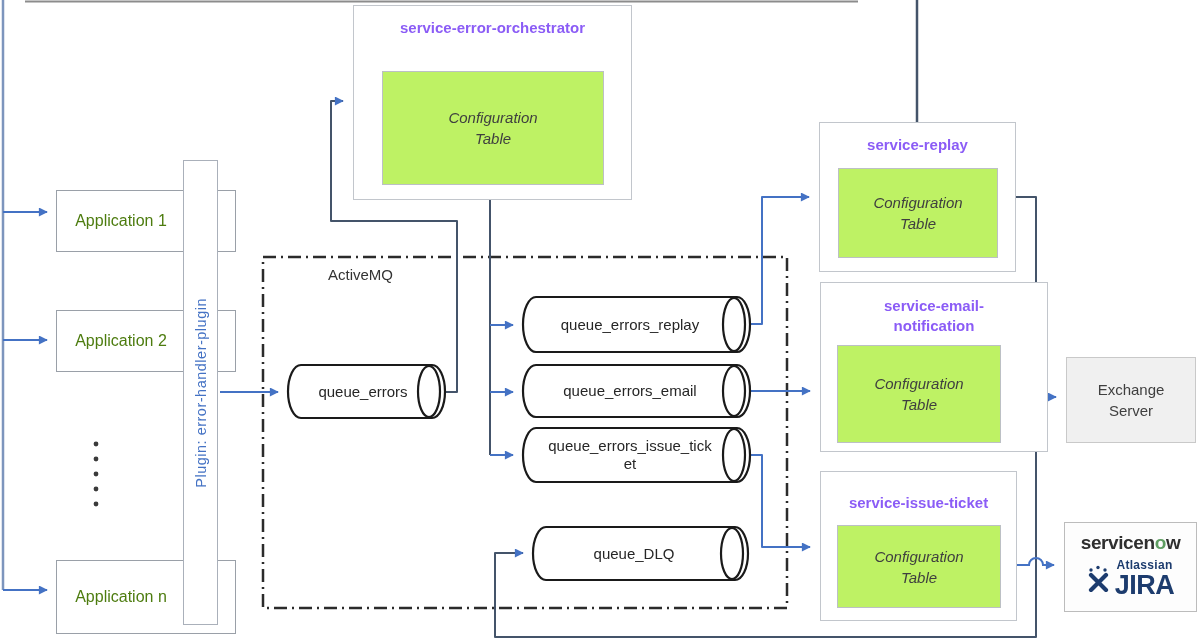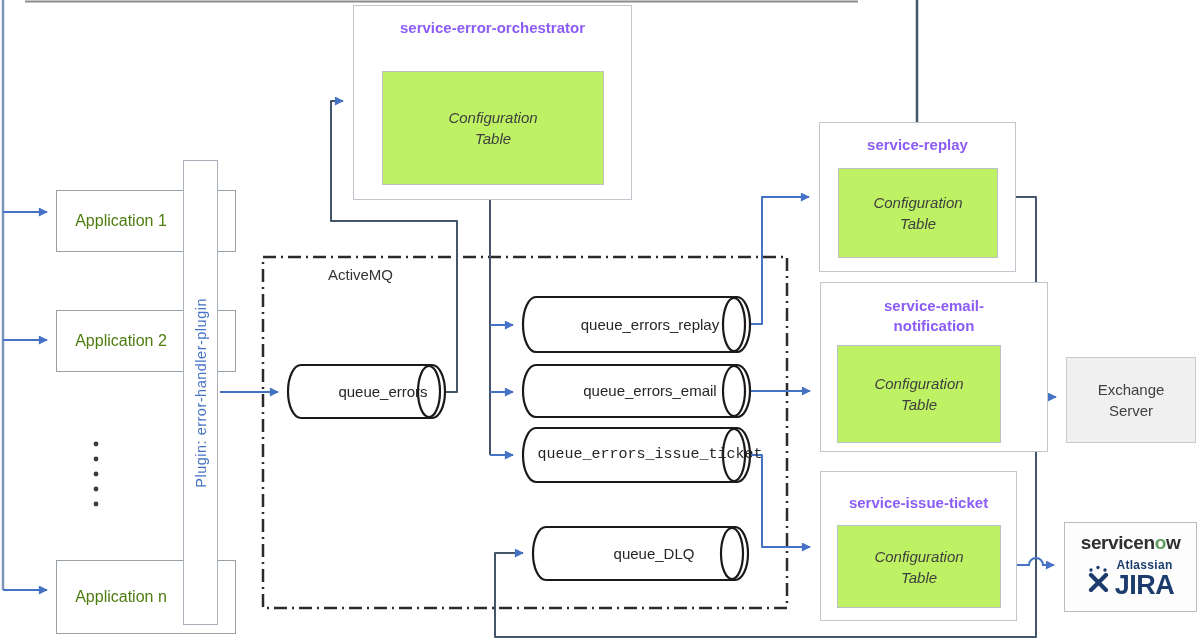--- a/index.html
+++ b/index.html
@@ -10,21 +10,21 @@
   #wires{position:absolute;left:0;top:0;width:1200px;height:641px;}
   .box{position:absolute;background:#ffffff;border:1px solid #c2c6cc;box-sizing:border-box;}
   .appbox{position:absolute;background:#ffffff;border:1px solid #9aa0a8;box-sizing:border-box;
           display:flex;align-items:center;}
   .applabel{width:128px;text-align:center;font-size:16px;color:#4d7c0f;}
   .svc-title{margin-top:13px;text-align:center;font-size:15px;color:#8b5cf6;font-weight:bold;}
   .cfg{position:absolute;background:#bef264;border:1px solid #bcc0c5;box-sizing:border-box;
        display:flex;align-items:center;justify-content:center;font-style:italic;}
   .cfg span{display:block;width:112px;text-align:center;font-size:15px;color:#3f3f3f;line-height:21px;}
   .qlabel{position:absolute;display:flex;align-items:center;justify-content:center;
-          font-size:15px;color:#262626;text-align:center;line-height:18px;padding-left:20px;}
+          font-size:15px;color:#262626;text-align:center;line-height:18px;}
   .plugin{position:absolute;background:#ffffff;border:1px solid #aab0ba;box-sizing:border-box;
           display:flex;align-items:center;justify-content:center;}
   .plugin span{writing-mode:vertical-rl;transform:rotate(180deg);font-size:14.5px;color:#4472c4;
           letter-spacing:0.5px;white-space:nowrap;}
   .amq-label{position:absolute;font-size:15px;color:#333;}
   .graybox{position:absolute;background:#f0f0f0;border:1px solid #c9c9c9;box-sizing:border-box;
           display:flex;align-items:center;justify-content:center;}
   .graybox span{display:block;width:92px;text-align:center;font-size:15px;color:#3f3f3f;line-height:21px;}
   .logobox{position:absolute;background:#fdfdfd;border:1px solid #bcbcbc;box-sizing:border-box;text-align:center;}
   .sn{margin-top:9px;font-size:19px;font-weight:bold;color:#2f2f2f;letter-spacing:-0.4px;}
@@ -120,21 +120,21 @@
 
   <div class="plugin" style="left:183px;top:160px;width:35px;height:465px;">
     <span>Plugin: error-handler-plugin</span>
   </div>
 
   <div class="amq-label" style="left:281px;top:266px;margin-left:47px;">ActiveMQ</div>
 
   <div class="qlabel" style="left:293px;top:365px;width:140px;height:53px;">queue_errors</div>
   <div class="qlabel" style="left:525px;top:297px;width:210px;height:55px;">queue_errors_replay</div>
   <div class="qlabel" style="left:525px;top:365px;width:210px;height:52px;">queue_errors_email</div>
-  <div class="qlabel" style="left:525px;top:428px;width:210px;height:54px;flex-direction:row;font-family:Liberation Mono, monospace;">
+  <div class="qlabel" style="left:525px;top:428px;width:210px;height:54px;flex-direction:column;">
     <span>queue_errors_issue_tick</span>
     <span>et</span>
   </div>
   <div class="qlabel" style="left:535px;top:527px;width:198px;height:53px;">queue_DLQ</div>
 
   <div class="box" style="left:353px;top:5px;width:279px;height:195px;">
     <div class="svc-title">service-error-orchestrator</div>
     <div class="cfg" style="left:28px;top:65px;width:222px;height:114px;">
       <span>Configuration Table</span>
     </div>

